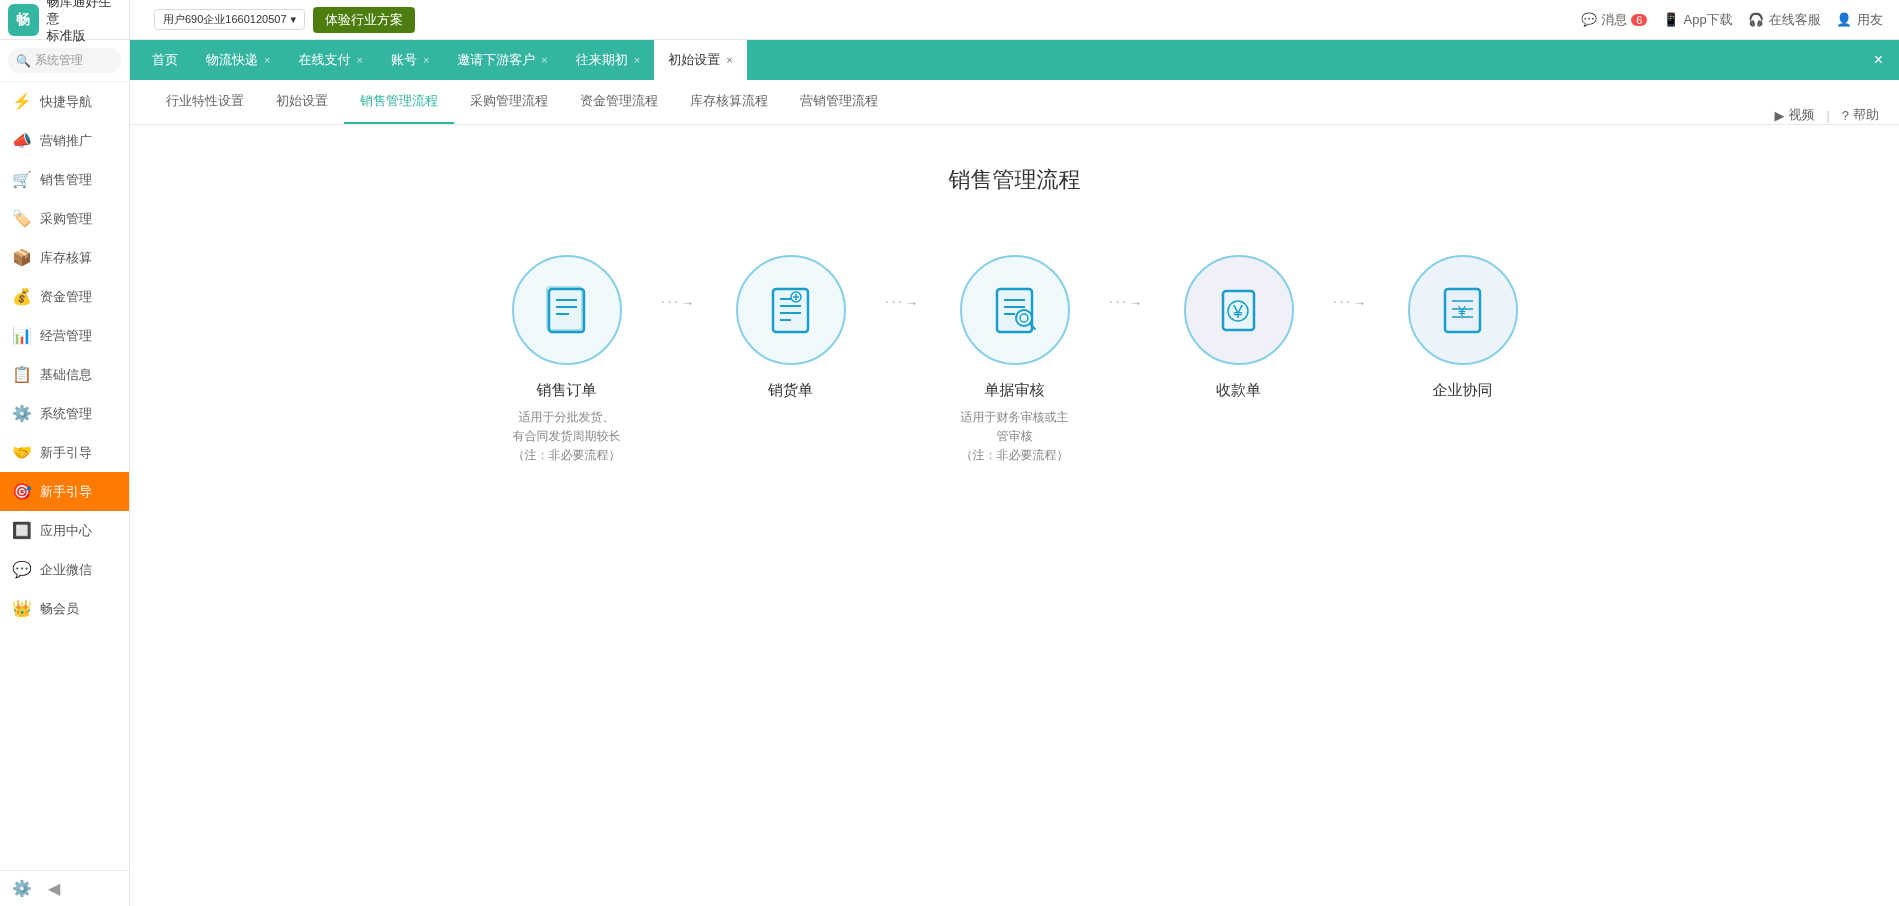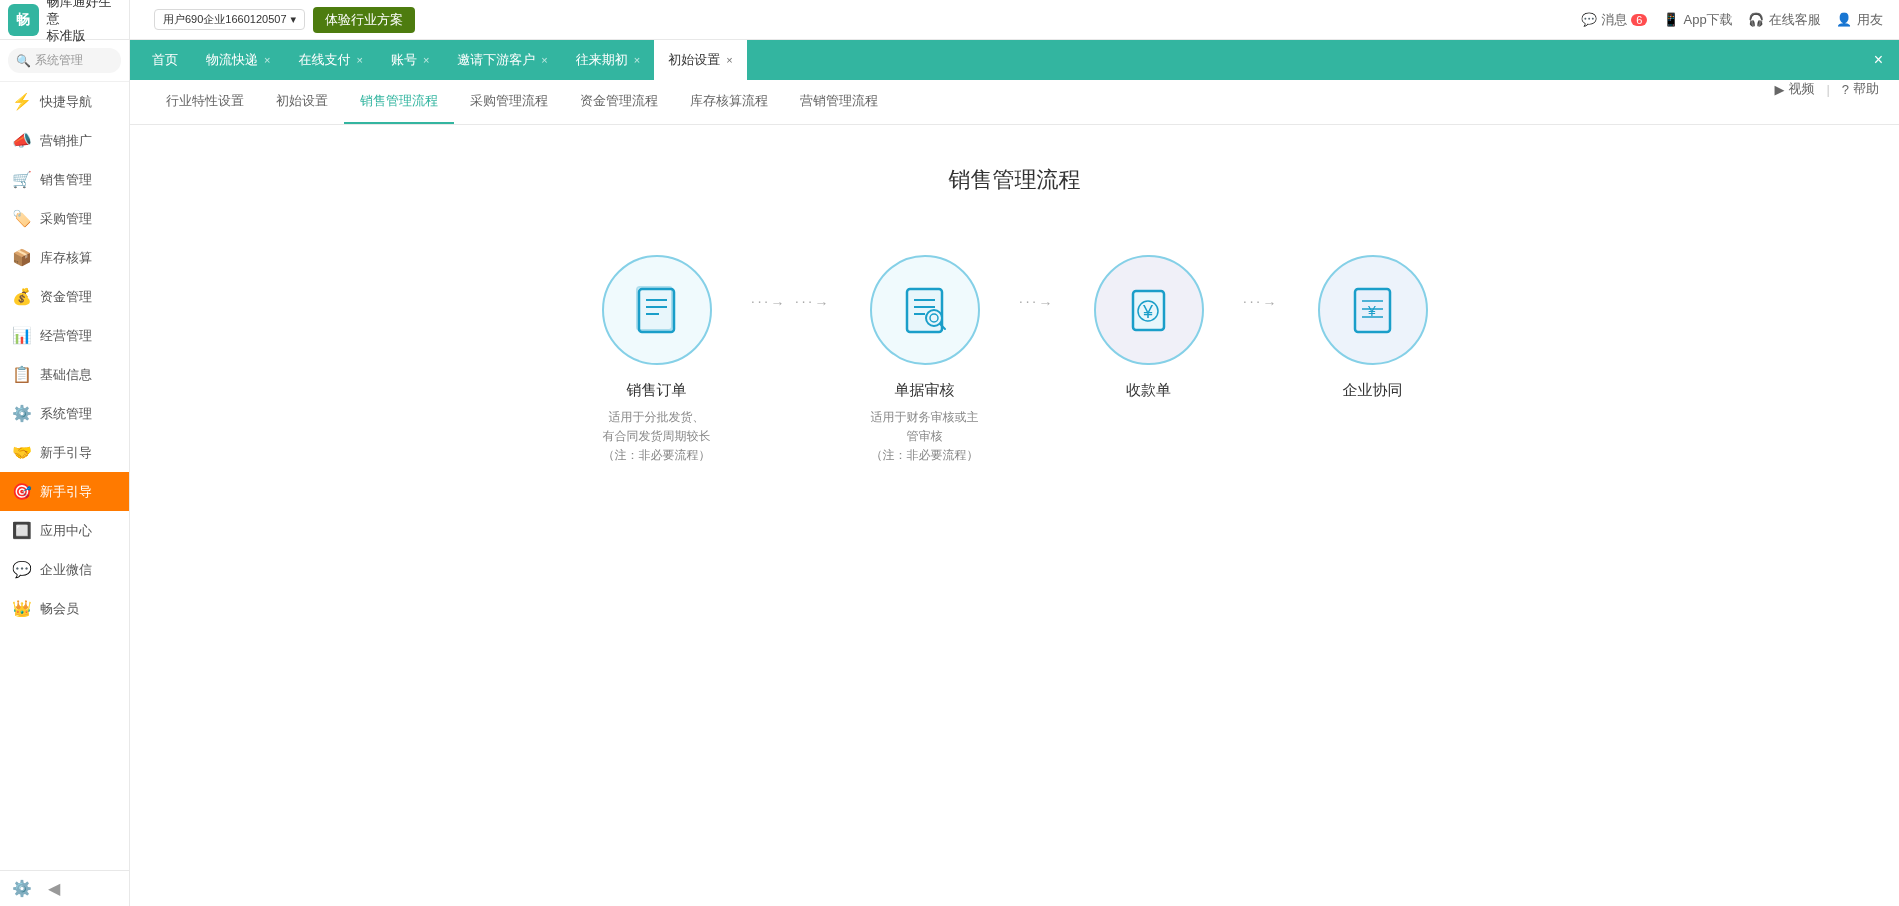--- a/index.html
+++ b/index.html
@@ -118,21 +118,21 @@
     
     .main-content {
       position: fixed;
       top: 80px; left: 130px; right: 0; bottom: 0;
       background: #fff;
       overflow-y: auto;
     }
 
     
     .sub-tabs {
-      display: flex; align-items: flex-start;
+      display: flex; align-items: flex-end;
       border-bottom: 1px solid #e8e8e8;
       padding: 0 20px;
       background: #fff;
     }
     .sub-tab {
       padding: 12px 16px;
       cursor: pointer;
       color: #666;
       font-size: 13px;
       border-bottom: 2px solid transparent;
@@ -381,20 +381,36 @@
           </svg>
         </div>
         <div class="step-label">销售订单</div>
         <div class="step-desc">适用于分批发货、<br>有合同发货周期较长<br>（注：非必要流程）</div>
       </div>
 
       <div class="flow-arrow">
         <span style="letter-spacing:2px; font-size:14px; color:#aaa">···→</span>
       </div>
 
+      <div class="flow-step">
+        <div class="step-circle">
+          <svg width="55" height="55" viewBox="0 0 55 55" fill="none" xmlns="http://www.w3.org/2000/svg">
+            <rect x="10" y="6" width="35" height="43" rx="3" stroke="#1a9ec9" stroke-width="2.5" fill="#e8f6fb"></rect>
+            <line x1="17" y1="16" x2="38" y2="16" stroke="#1a9ec9" stroke-width="2"></line>
+            <line x1="17" y1="23" x2="38" y2="23" stroke="#1a9ec9" stroke-width="2"></line>
+            <line x1="17" y1="30" x2="38" y2="30" stroke="#1a9ec9" stroke-width="2"></line>
+            <line x1="17" y1="37" x2="28" y2="37" stroke="#1a9ec9" stroke-width="2"></line>
+            <circle cx="33" cy="14" r="5" fill="#e8f6fb" stroke="#1a9ec9" stroke-width="1.5"></circle>
+            <line x1="30" y1="14" x2="36" y2="14" stroke="#1a9ec9" stroke-width="1.5"></line>
+            <line x1="33" y1="11" x2="33" y2="17" stroke="#1a9ec9" stroke-width="1.5"></line>
+          </svg>
+        </div>
+        <div class="step-label">销货单</div>
+        <div class="step-desc"></div>
+      </div>
 
       <div class="flow-arrow">
         <span style="letter-spacing:2px; font-size:14px; color:#aaa">···→</span>
       </div>
 
       <div class="flow-step">
         <div class="step-circle">
           <svg width="55" height="55" viewBox="0 0 55 55" fill="none" xmlns="http://www.w3.org/2000/svg">
             <rect x="10" y="6" width="35" height="43" rx="3" stroke="#1a9ec9" stroke-width="2.5" fill="#e8f6fb"></rect>
             <line x1="17" y1="17" x2="38" y2="17" stroke="#1a9ec9" stroke-width="2"></line>

